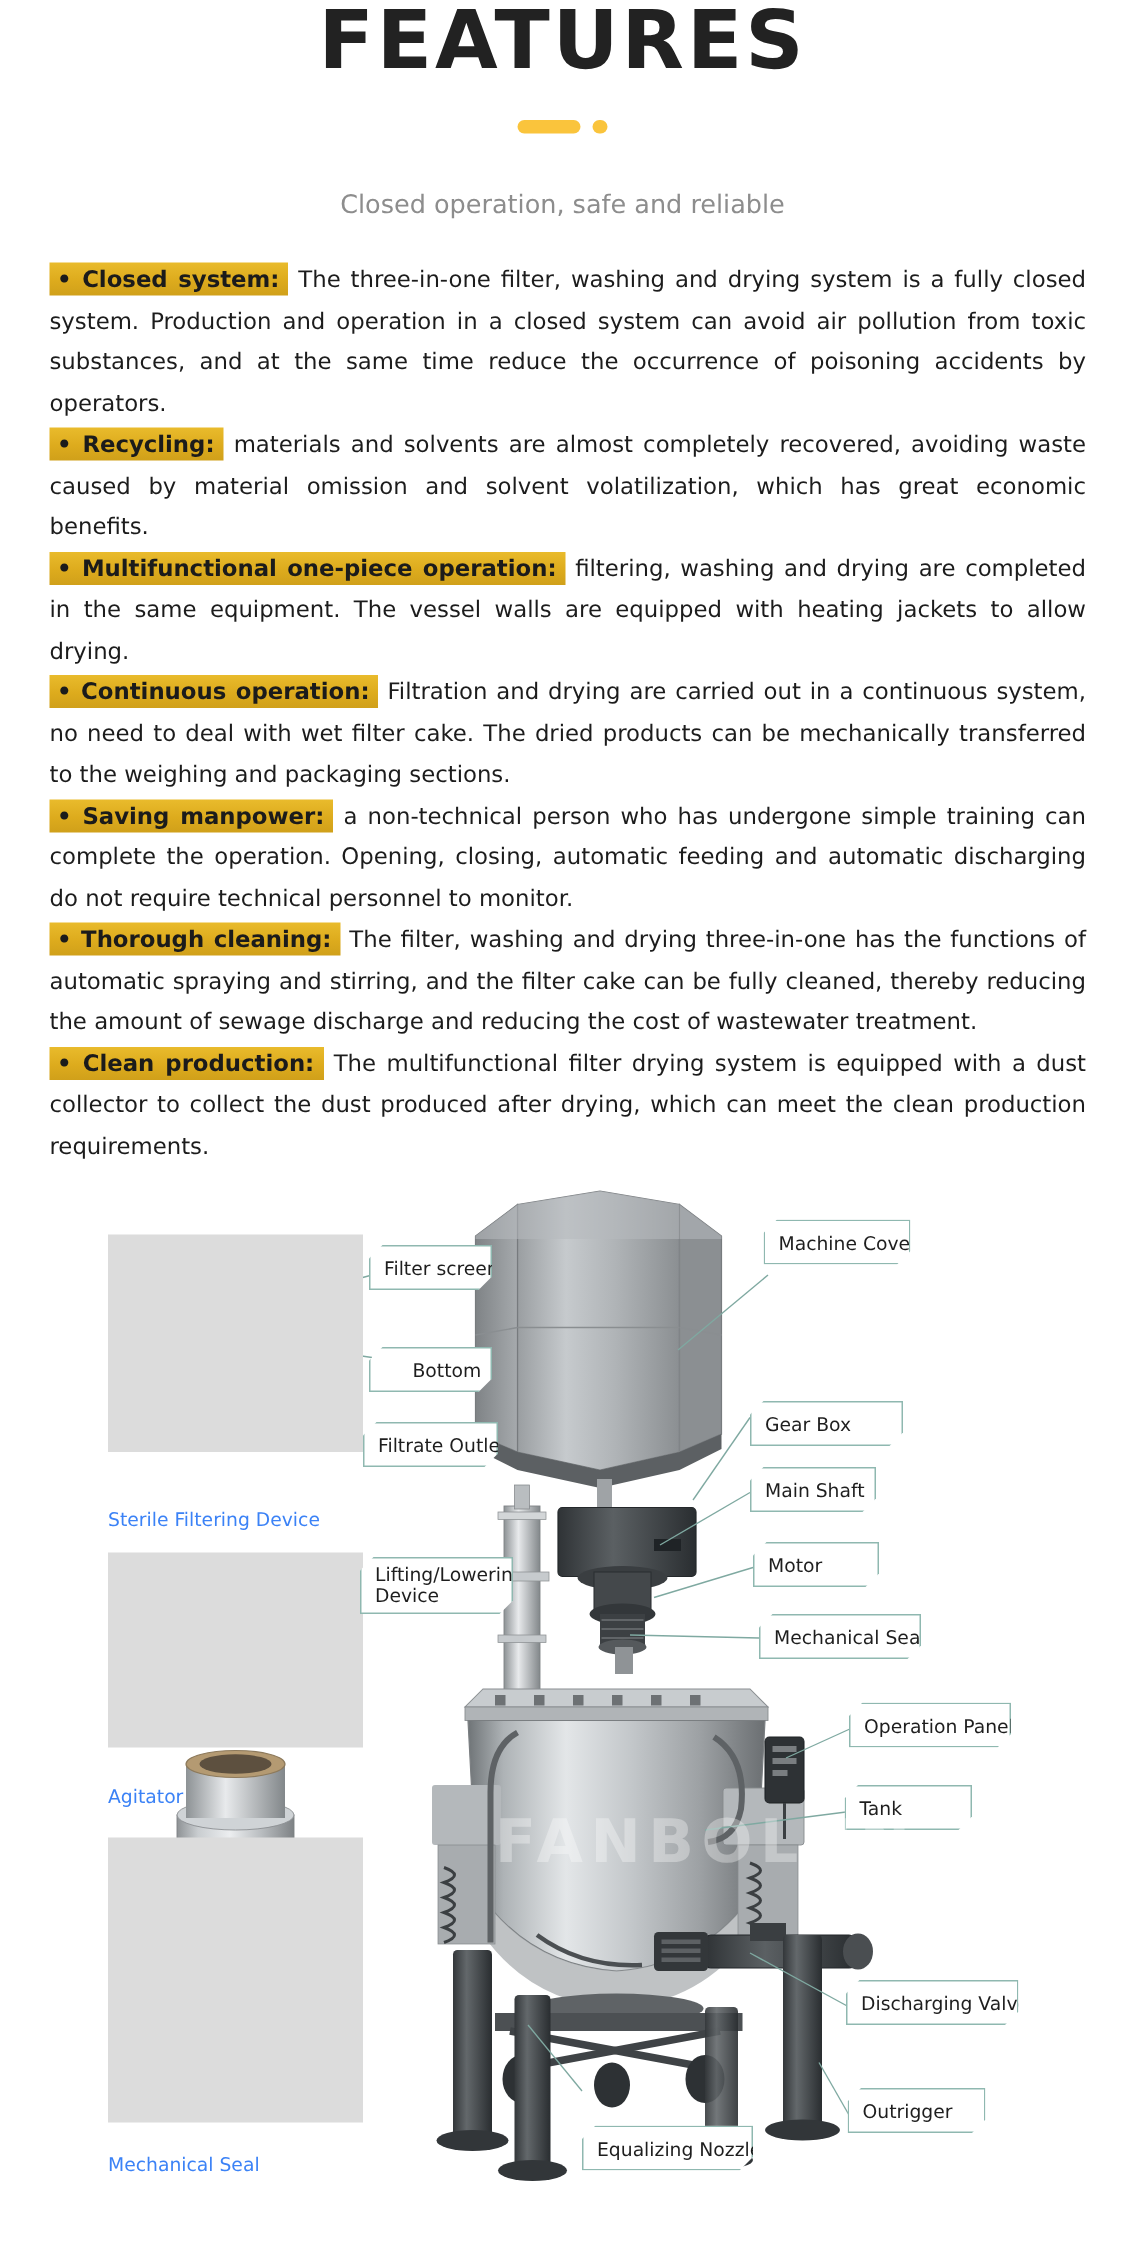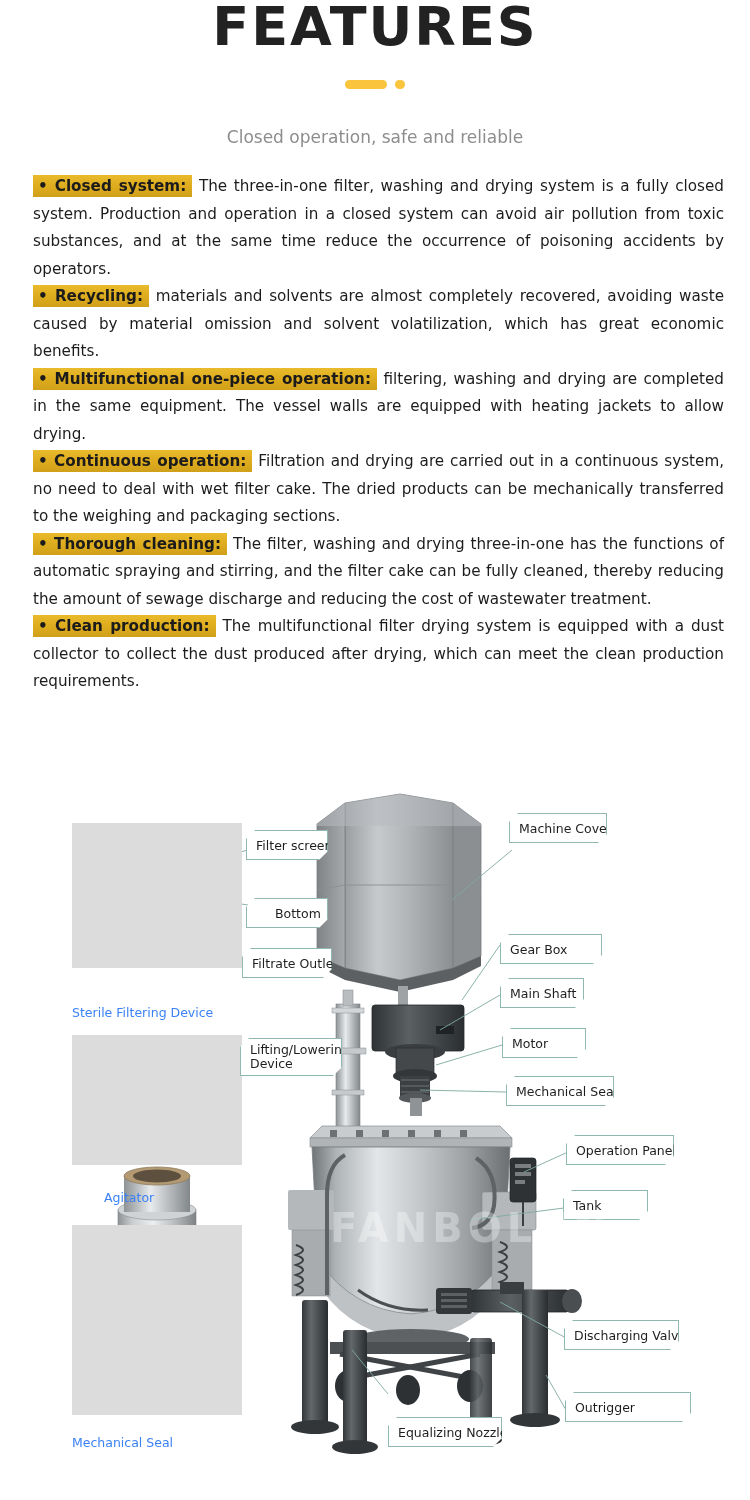--- a/index.html
+++ b/index.html
@@ -105,20 +105,21 @@
     <span class="dot"></span>
   </div>
   <div class="subtitle">Closed operation, safe and reliable</div>
 </div>
 
 <div class="body-text">
   <p class="para"><span class="hl">• Closed system:</span> <span>The three-in-one filter, washing and drying system is a fully closed system. Production and operation in a closed system can avoid air pollution from toxic substances, and at the same time reduce the occurrence of poisoning accidents by operators.</span></p>
   <p class="para"><span class="hl">• Recycling:</span> <span>materials and solvents are almost completely recovered, avoiding waste caused by material omission and solvent volatilization, which has great economic benefits.</span></p>
   <p class="para"><span class="hl">• Multifunctional one-piece operation:</span> <span>filtering, washing and drying are completed in the same equipment. The vessel walls are equipped with heating jackets to allow drying.</span></p>
   <p class="para"><span class="hl">• Continuous operation:</span> <span>Filtration and drying are carried out in a continuous system, no need to deal with wet filter cake. The dried products can be mechanically transferred to the weighing and packaging sections.</span></p>
+  <p class="para"><span class="hl">• Saving manpower:</span> <span>a non-technical person who has undergone simple training can complete the operation. Opening, closing, automatic feeding and automatic discharging do not require technical personnel to monitor.</span></p>
   <p class="para"><span class="hl">• Thorough cleaning:</span> <span>The filter, washing and drying three-in-one has the functions of automatic spraying and stirring, and the filter cake can be fully cleaned, thereby reducing the amount of sewage discharge and reducing the cost of wastewater treatment.</span></p>
   <p class="para"><span class="hl">• Clean production:</span> <span>The multifunctional filter drying system is equipped with a dust collector to collect the dust produced after drying, which can meet the clean production requirements.</span></p>
 </div>
 
 <div class="diagram">
 
   <svg class="leaders" viewBox="0 0 750 710">
     <defs>
       <linearGradient id="gMetal" x1="0" y1="0" x2="1" y2="0">
         <stop offset="0" stop-color="#8e9295"></stop>
@@ -364,37 +365,37 @@
       <path d="M388,604 L352,560"></path>
     </g>
   </svg>
 
   <div class="thumb" style="left:72px; top:33px; width:170px; height:145px; background:transparent; border:0;">
     <div style="position:absolute;inset:0;background:#dcdcdc;"></div>
   </div>
   <div class="thumb-caption" style="left:72px; top:215px;">Sterile Filtering Device</div>
 
   <div class="thumb" style="left:72px; top:245px; width:170px; height:130px; background:#dcdcdc;"></div>
-  <div class="thumb-caption" style="left:72px; top:400px;margin-left:32px;">Agitator</div>
+  <div class="thumb-caption" style="left:72px; top:400px;">Agitator</div>
 
   <div class="thumb" style="left:72px; top:435px; width:170px; height:190px; background:#dcdcdc;"></div>
   <div class="thumb-caption" style="left:72px; top:645px;">Mechanical Seal</div>
 
   <div class="callout" style="left:246px; top:40px; width:82px; height:30px;">Filter screen</div>
   <div class="callout" style="left:246px; top:108px; width:82px; height:30px;padding-left:28px;">Bottom</div>
   <div class="callout" style="left:242px; top:158px; width:90px; height:30px;">Filtrate Outlet</div>
   <div class="callout" style="left:240px; top:248px; width:102px; height:38px; line-height:14px;">Lifting/Lowering
 Device</div>
 
   <div class="callout" style="left:509px; top:23px; width:98px; height:30px;">Machine Cover</div>
   <div class="callout" style="left:500px; top:144px; width:102px; height:30px;">Gear Box</div>
   <div class="callout" style="left:500px; top:188px; width:84px; height:30px;">Main Shaft</div>
   <div class="callout" style="left:502px; top:238px; width:84px; height:30px;text-align:center;">Motor</div>
   <div class="callout" style="left:506px; top:286px; width:108px; height:30px;">Mechanical Seal</div>
 
   <div class="callout" style="left:566px; top:345px; width:108px; height:30px;">Operation Panel</div>
   <div class="callout" style="left:563px; top:400px; width:85px; height:30px;">Tank</div>
   <div class="callout" style="left:564px; top:530px; width:115px; height:30px;">Discharging Valve</div>
-  <div class="callout" style="left:565px; top:602px; width:126px; height:30px;">Outrigger</div>
+  <div class="callout" style="left:565px; top:602px; width:92px; height:30px;">Outrigger</div>
   <div class="callout" style="left:388px; top:627px; width:114px; height:30px;">Equalizing Nozzle</div>
 </div>
 
 <div class="watermark">FANBOLUN</div>
 
 </body></html>

